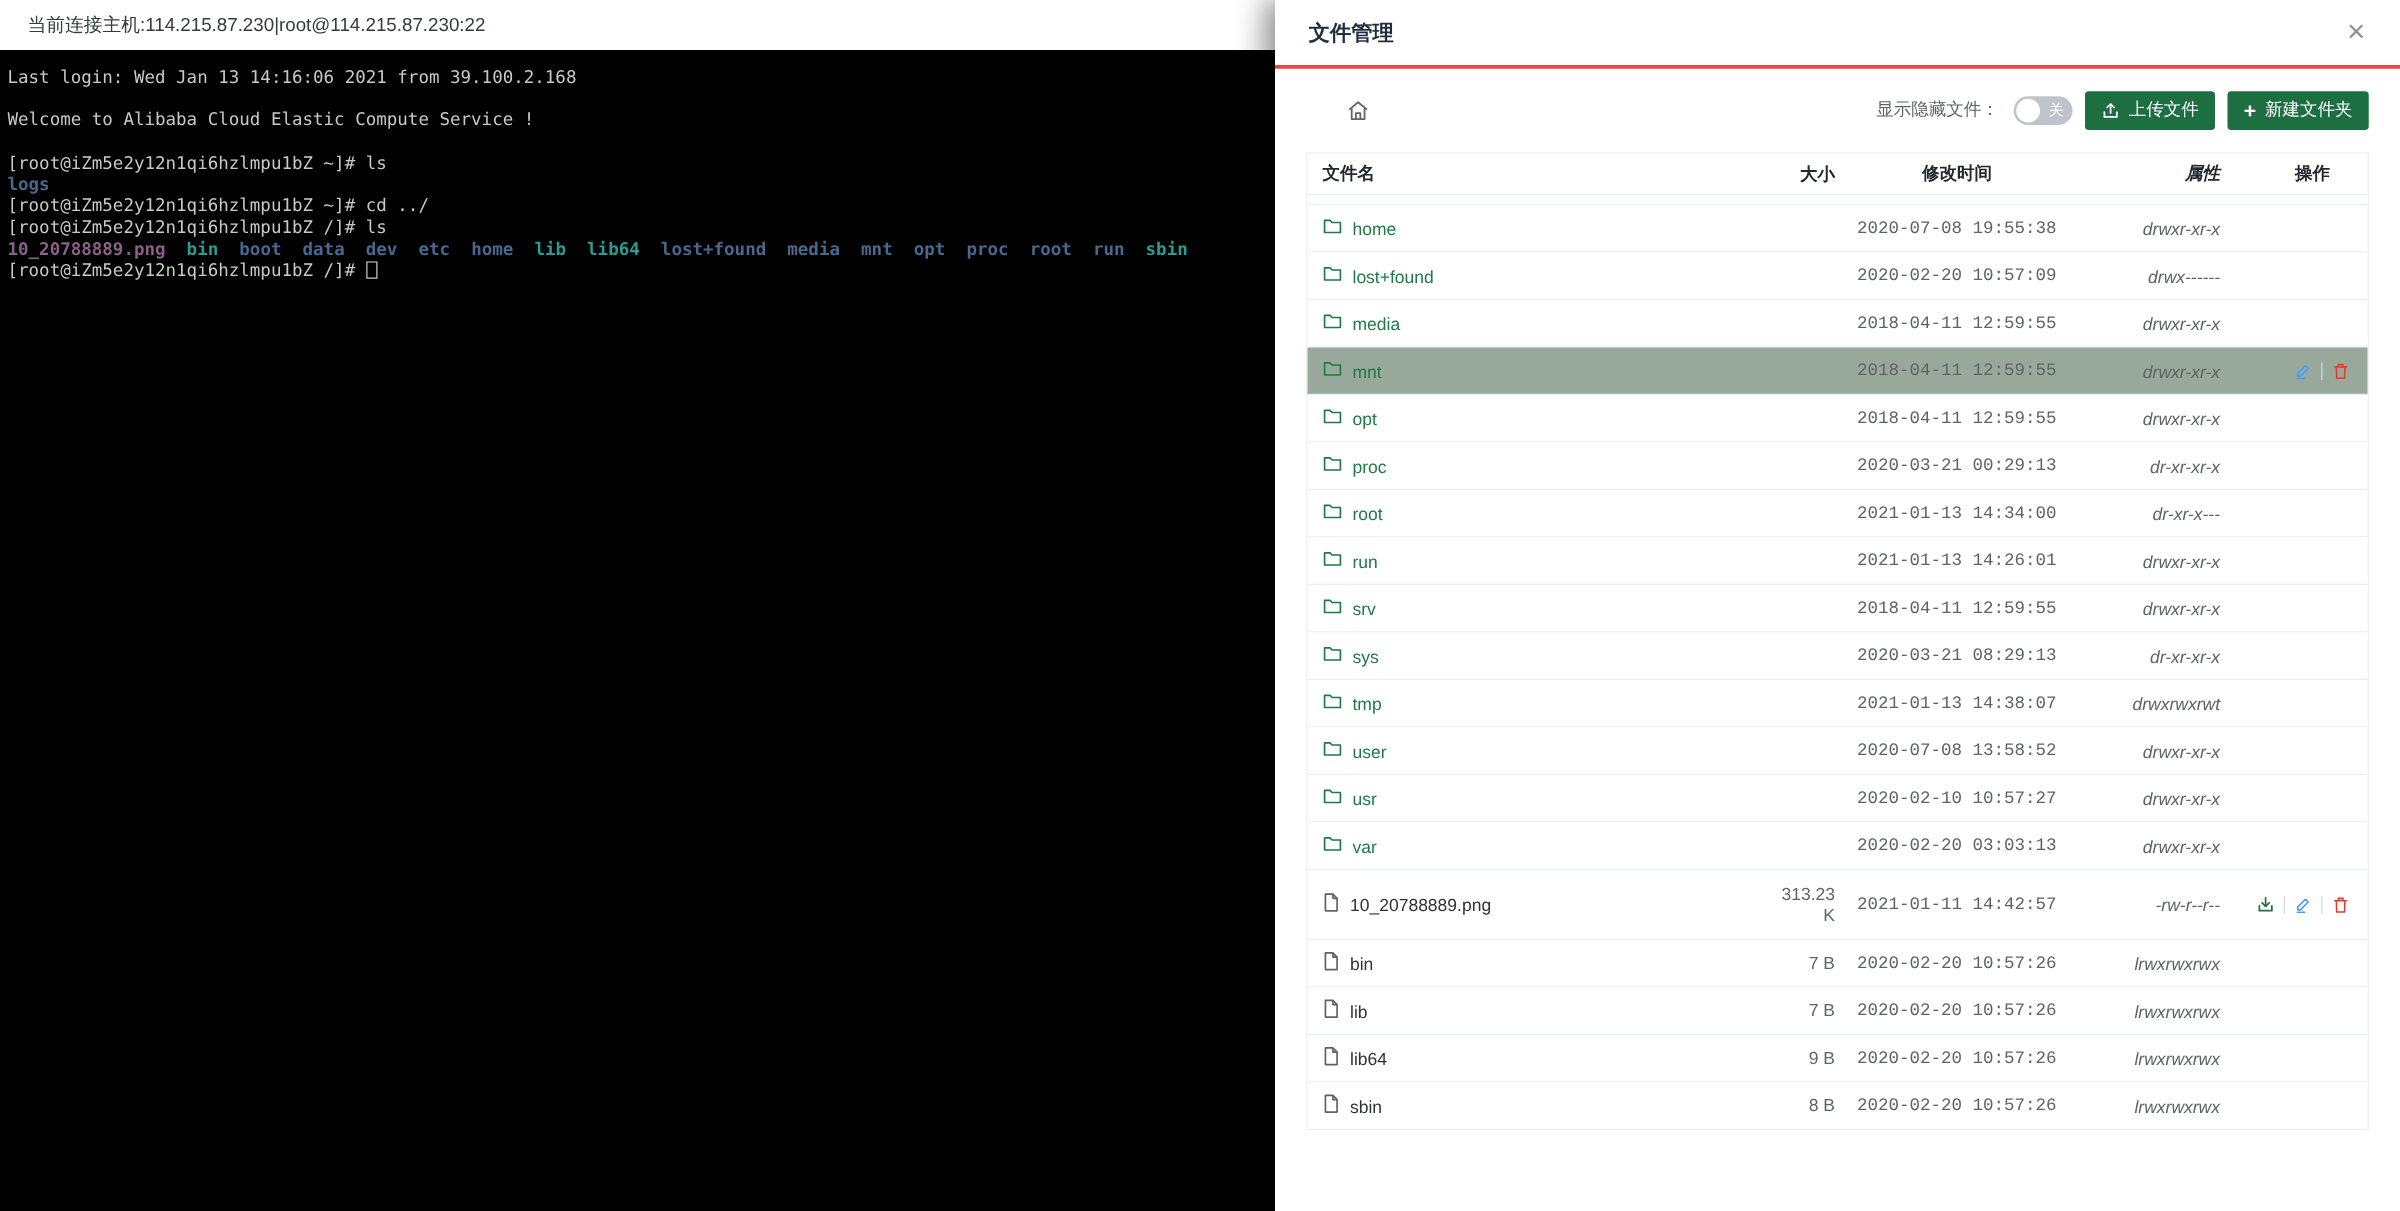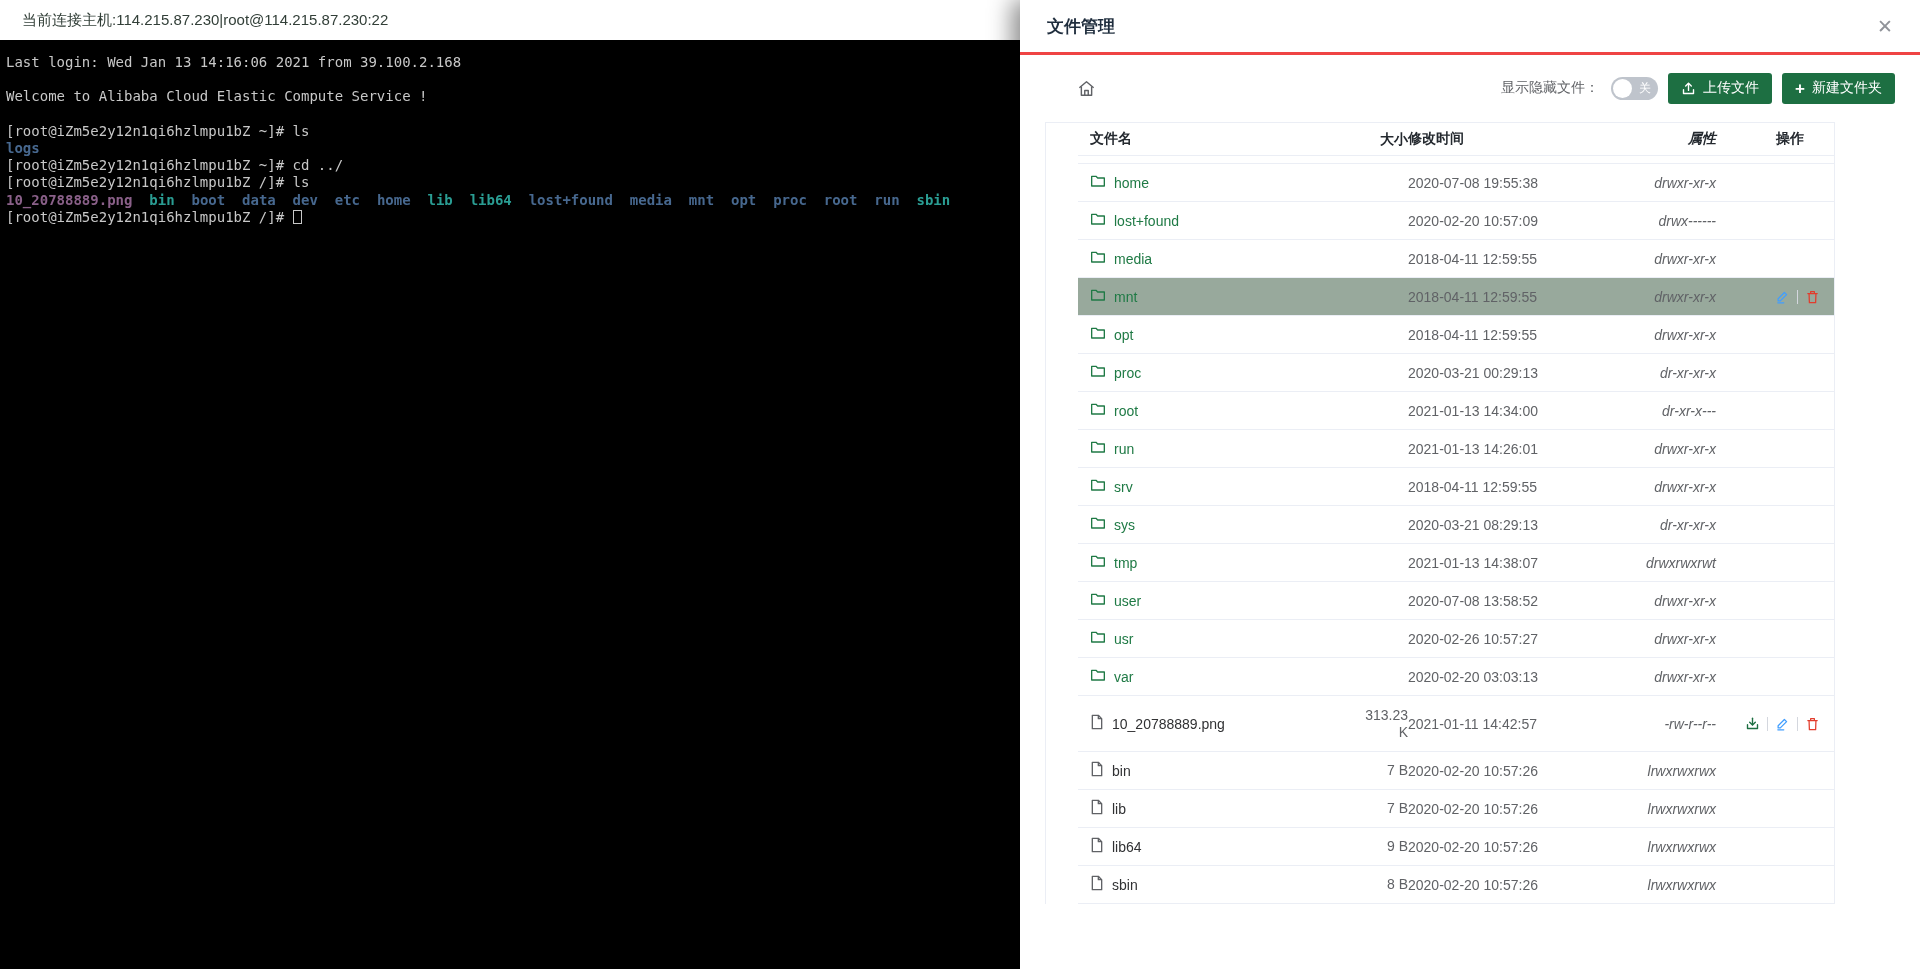--- a/index.html
+++ b/index.html
@@ -24,29 +24,29 @@
   .toolbar { height:66px; display:flex; align-items:center; justify-content:space-between; padding:0 25px;margin-left:32px; }
   .toolbar-right { display:flex; align-items:center; gap:10px; }
   .hidden-label { font-size:14px; color:#606266; margin-right:2px; }
   .switch { width:47px; height:23px; border-radius:12px; background:#bfc4cc; position:relative; display:flex; align-items:center; justify-content:flex-end; padding-right:7px; cursor:pointer; }
   .switch .knob { position:absolute; left:2px; top:2px; width:19px; height:19px; border-radius:50%; background:#fff; }
   .switch .state { color:#fff; font-size:12px; }
   .btn { background:#1d6f42; color:#fff; font-size:14px; height:31px; border:none; border-radius:3px; padding:0 13px; display:flex; align-items:center; gap:7px; cursor:pointer; }
   .btn svg { display:block; }
   .btn .plus { font-size:17px; font-weight:bold; line-height:1; }
 
-  .ftable { position:absolute; left:25px; top:122px; width:790px; border:1px solid #ebeef5; border-bottom:none; font-size:14px;padding-left:32px; }
+  .ftable { position:absolute; left:25px; top:122px; width:850px; border:1px solid #ebeef5; border-bottom:none; font-size:14px; }
   .frow { display:flex; align-items:center; height:38px; border-bottom:1px solid #ebeef5; background:#fff; }
   .frow.header { height:33px; font-weight:bold; color:#24292f; }
   .frow.sliver { height:8px; }
   .frow.tall { height:56px; }
   .frow.selected { background:#98a99c; }
   .c-name { flex:1; display:flex; align-items:center; gap:8px; padding-left:12px; min-width:0; }
   .c-size { width:78px; text-align:right; color:#606266; white-space:pre-line; line-height:17px; }
-  .c-date { width:195px; text-align:left; color:#606266; }
+  .c-date { width:195px; text-align:center; color:#606266;font-family:Liberation Mono, monospace; }
   .c-perm { width:125px; text-align:right; color:#606266; padding-right:12px;font-style:italic; }
   .c-act  { width:106px; display:flex; align-items:center; justify-content:flex-end; padding-right:14px; gap:7px; }
   .frow.header .c-size, .frow.header .c-date, .frow.header .c-perm { color:#24292f; }
   .frow.header .c-act { font-weight:bold; padding-right:30px; }
   .name-dir { color:#1f7a45; }
   .name-file { color:#303133; }
   .act-divider { width:1px; height:14px; background:#d4d7de; }
   .act-btn { cursor:pointer; display:flex; align-items:center; }
   .icon { flex:none; }
 </style>
@@ -278,21 +278,21 @@
           <div class="c-act"></div>
         </div>
         <div class="frow">
           <div class="c-name">
             <span class="icon"><svg width="16" height="16" viewBox="0 0 24 24" fill="none" stroke="#1f7a45" stroke-width="2" stroke-linejoin="round">
                 <path d="M2.5 5 H9 L11.5 7.5 H21.5 V19.5 H2.5 Z"></path>
               </svg></span>
             <span class="name-dir">usr</span>
           </div>
           <div class="c-size"></div>
-          <div class="c-date">2020-02-26 10:57:27</div>
+          <div class="c-date">2020-02-10 10:57:27</div>
           <div class="c-perm">drwxr-xr-x</div>
           <div class="c-act"></div>
         </div>
         <div class="frow">
           <div class="c-name">
             <span class="icon"><svg width="16" height="16" viewBox="0 0 24 24" fill="none" stroke="#1f7a45" stroke-width="2" stroke-linejoin="round">
                 <path d="M2.5 5 H9 L11.5 7.5 H21.5 V19.5 H2.5 Z"></path>
               </svg></span>
             <span class="name-dir">var</span>
           </div>

